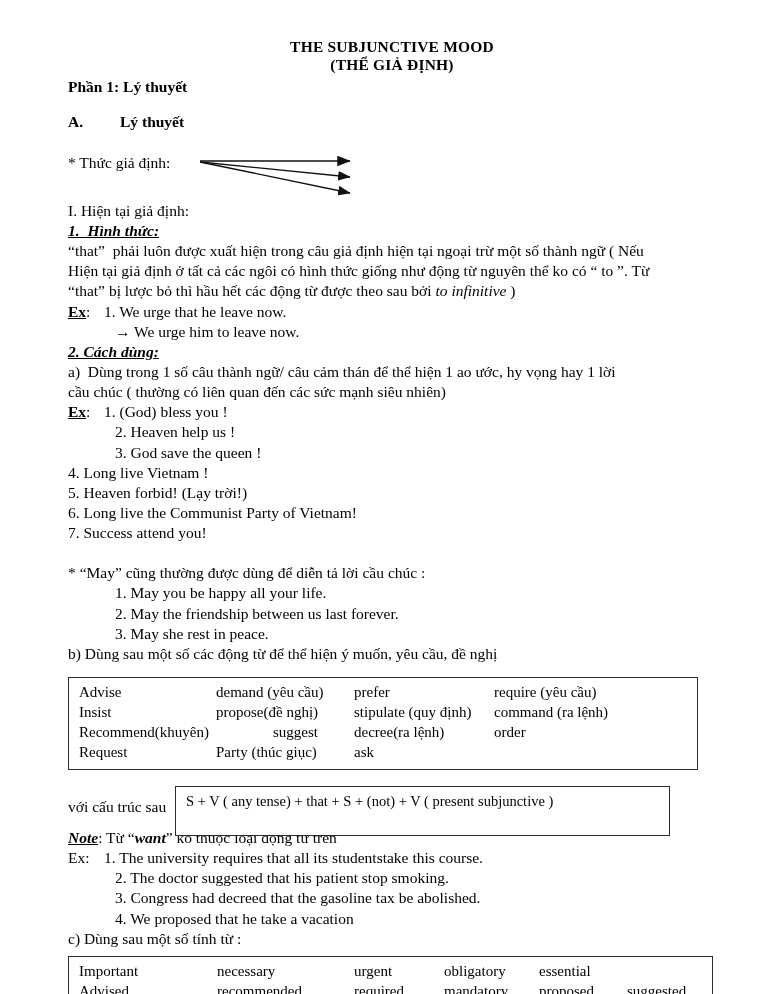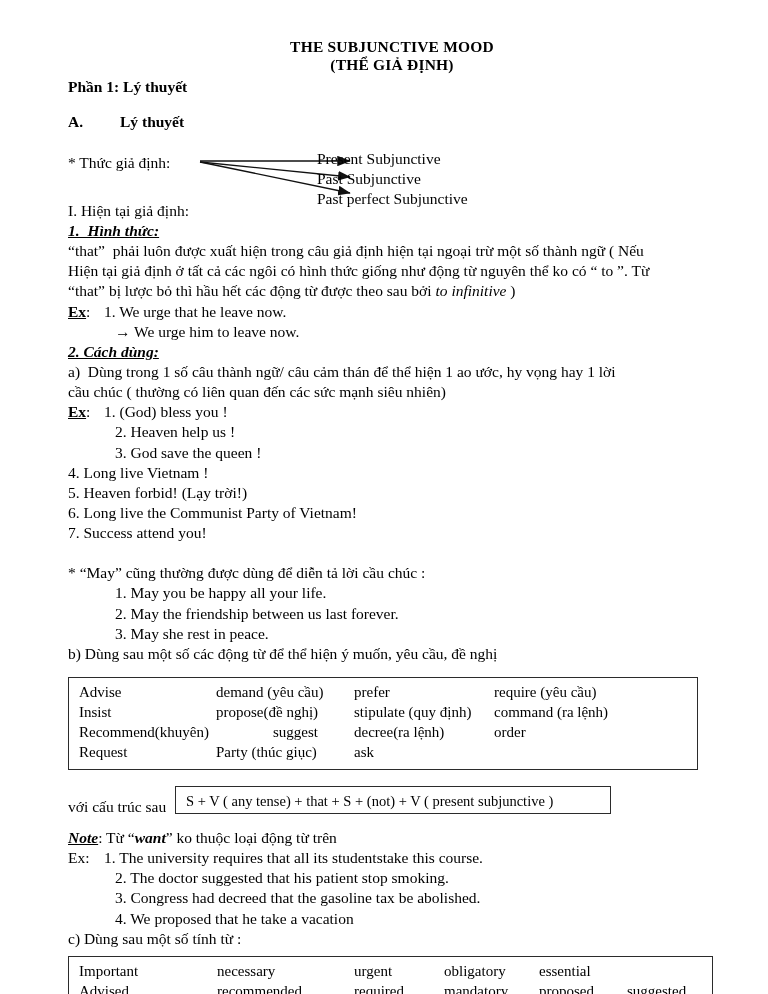--- a/index.html
+++ b/index.html
@@ -164,25 +164,25 @@
     position: absolute;
     left: 0;
     top: 12px;
     font-size: 15.5px;
     white-space: nowrap;
   }
   .formula-box {
     position: absolute;
     left: 107px;
     top: 0;
-    width: 436px;
+    width: 495px;
     border: 1.3px solid #2b2b2b;
     box-sizing: border-box;
     background: #ffffff;
-    padding: 6px 0 3px 10px;
+    padding: 6px 0 25px 10px;
     font-size: 14.5px;
     white-space: nowrap;
   }
 </style>
 </head>
 <body>
 
 <div class="page">
   <div class="doc">
 
@@ -206,25 +206,20 @@
       <svg viewBox="0 0 180 52">
         <defs>
           <marker id="ah" markerWidth="9" markerHeight="7" refX="8.5" refY="3.5" orient="auto">
             <polygon points="0 0, 9 3.5, 0 7" fill="#111"></polygon>
           </marker>
         </defs>
         <line x1="2" y1="12" x2="152" y2="12" stroke="#111" stroke-width="1.5" marker-end="url(#ah)"></line>
         <line x1="2" y1="13" x2="152" y2="28" stroke="#111" stroke-width="1.4" marker-end="url(#ah)"></line>
         <line x1="2" y1="13" x2="152" y2="44" stroke="#111" stroke-width="1.4" marker-end="url(#ah)"></line>
       </svg>
-      <div class="targets">
-        <div>Present Subjunctive</div>
-        <div>Past Subjunctive</div>
-        <div>Past perfect Subjunctive</div>
-      </div>
     </div>
 
     <div class="line b">I. Hiện tại giả định:</div>
     <div class="line biu">1.  Hình thức:</div>
 
     <div class="line">“that”  phải luôn được xuất hiện trong câu giả định hiện tại ngoại trừ một số thành ngữ ( Nếu</div>
     <div class="line">Hiện tại giả định ở tất cả các ngôi có hình thức giống như động từ nguyên thể ko có “ to ”. Từ</div>
     <div class="line"><span>“that” bị lược bỏ thì hầu hết các động từ được theo sau bởi </span><span class="i">to infinitive</span><span> )</span></div>
 
     <div class="ex-row"><span class="ex-tag"><span class="bu">Ex</span><span>:</span></span><span>1. We urge that he leave now.</span></div>

